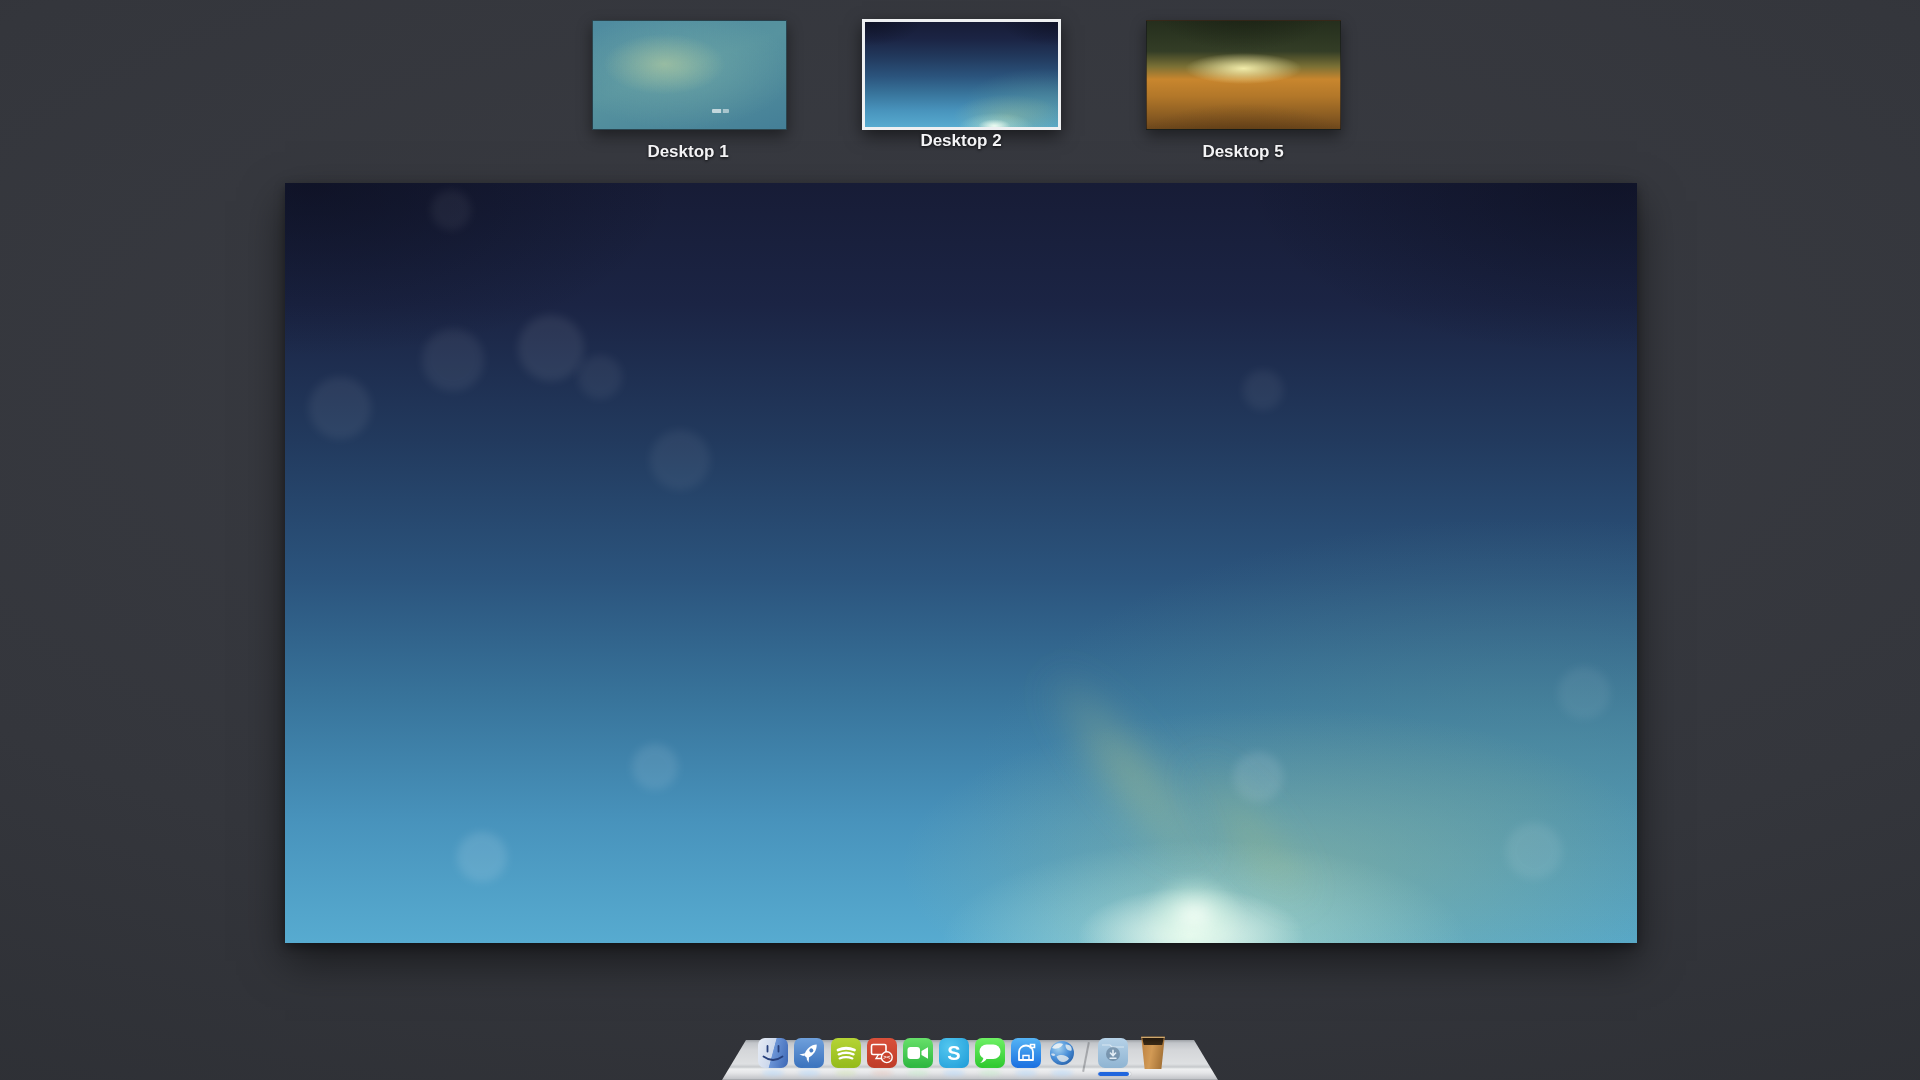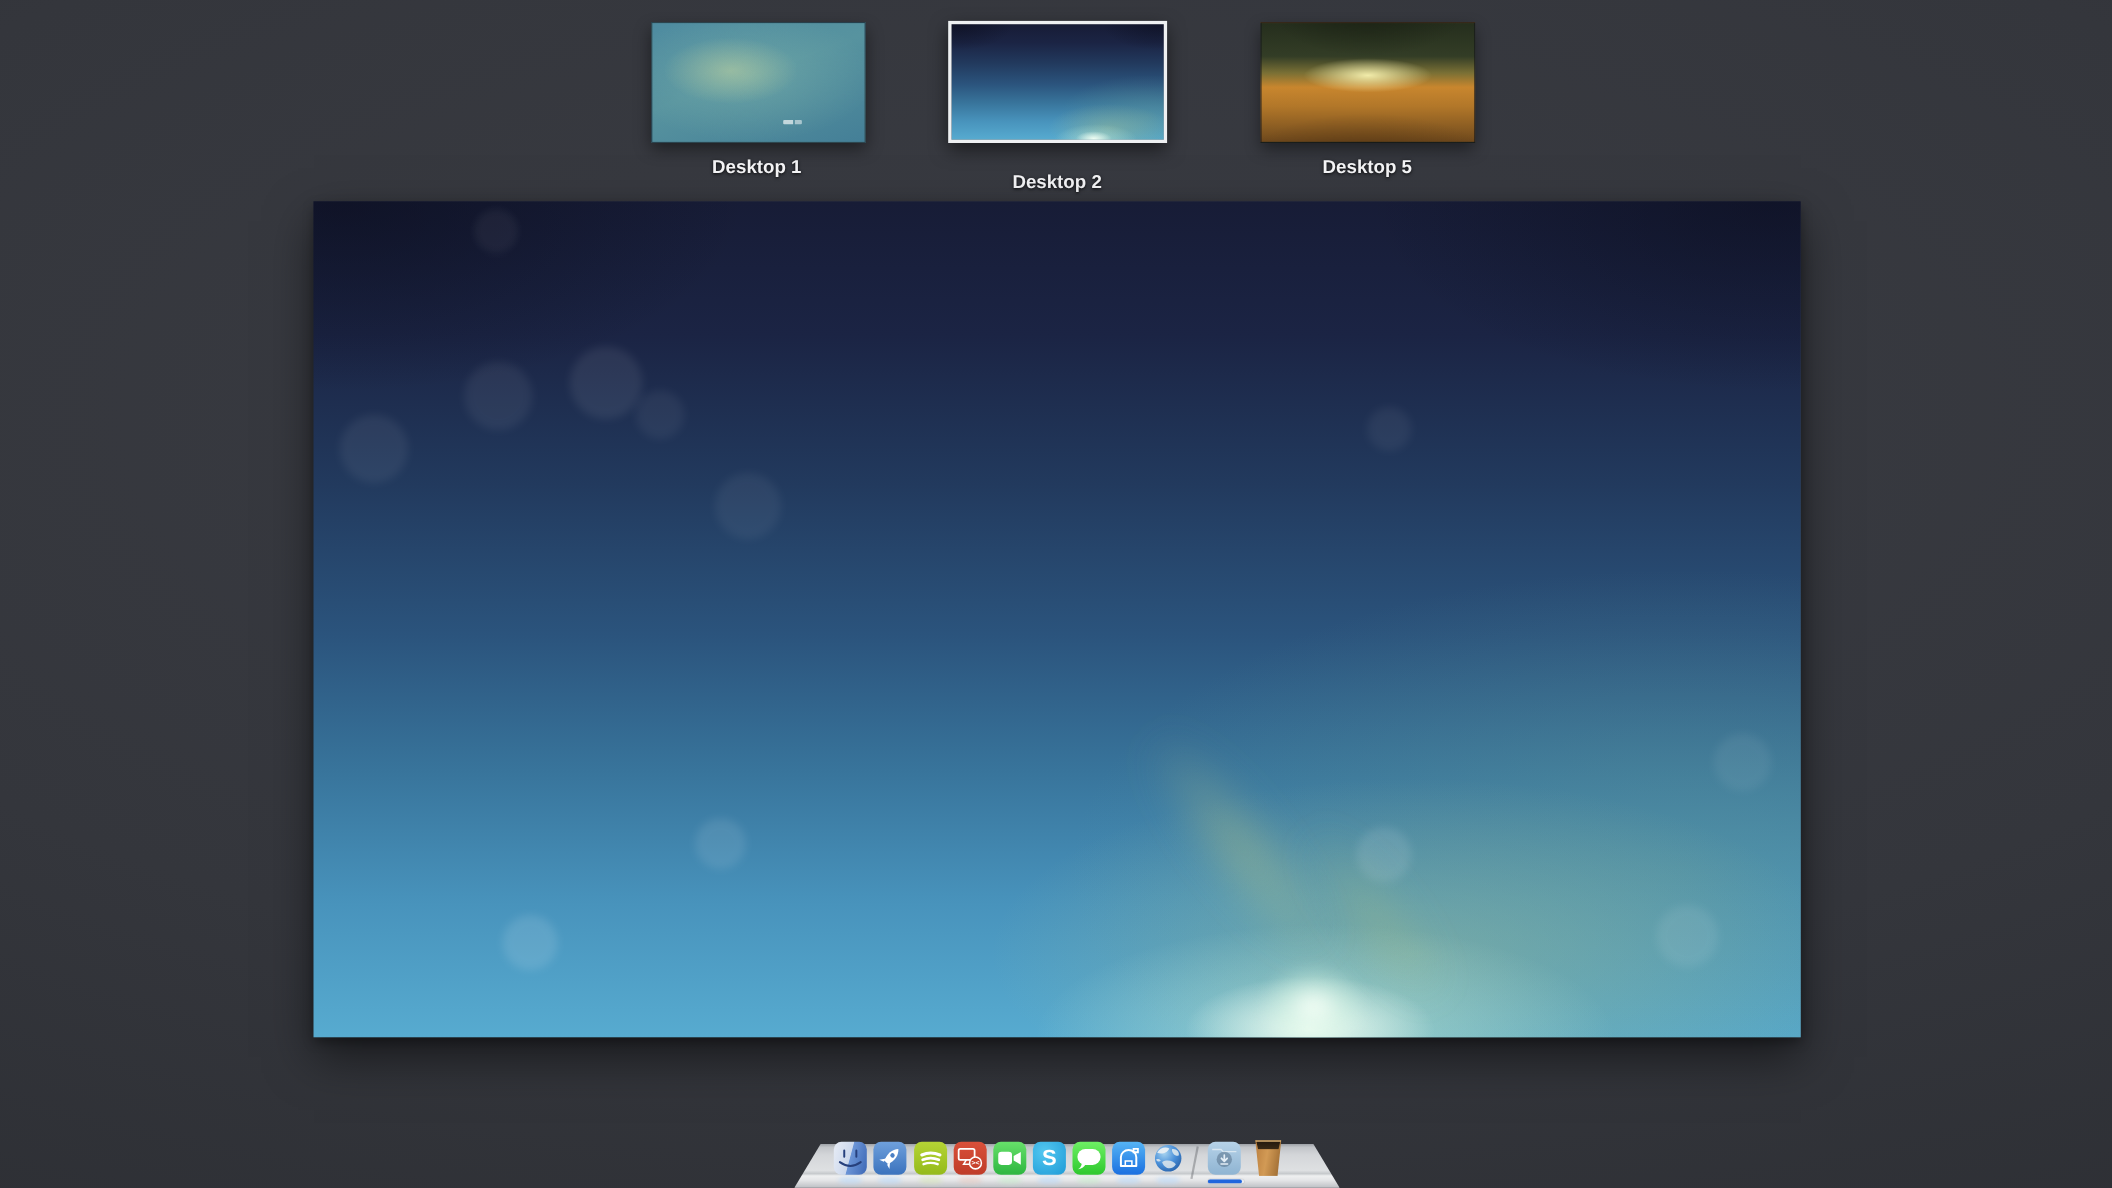--- a/index.html
+++ b/index.html
@@ -93,21 +93,21 @@
 <div class="screen">
 
   <div>
     <div class="thumb wp-teal" style="left:592px;top:20px;">
       <div class="mini-window"></div>
     </div>
     <div class="thumb active wp-night" style="left:862px;top:19px;"></div>
     <div class="thumb wp-sunset" style="left:1146px;top:20px;"></div>
 
     <div class="space-label" style="left:688px;top:142px;">Desktop 1</div>
-    <div class="space-label" style="left:961px;top:156px;">Desktop 2</div>
+    <div class="space-label" style="left:961px;top:131px;">Desktop 2</div>
     <div class="space-label" style="left:1243px;top:142px;">Desktop 5</div>
   </div>
 
   <div class="preview wp-night">
     <div class="bokeh" style="left:146px;top:7px;width:40px;height:40px;opacity:.05;"></div>
     <div class="bokeh" style="left:233px;top:132px;width:66px;height:66px;opacity:.07;"></div>
     <div class="bokeh" style="left:137px;top:146px;width:62px;height:62px;opacity:.06;"></div>
     <div class="bokeh" style="left:24px;top:194px;width:62px;height:62px;opacity:.06;"></div>
     <div class="bokeh" style="left:293px;top:172px;width:44px;height:44px;opacity:.05;"></div>
     <div class="bokeh" style="left:365px;top:247px;width:60px;height:60px;opacity:.05;"></div>

